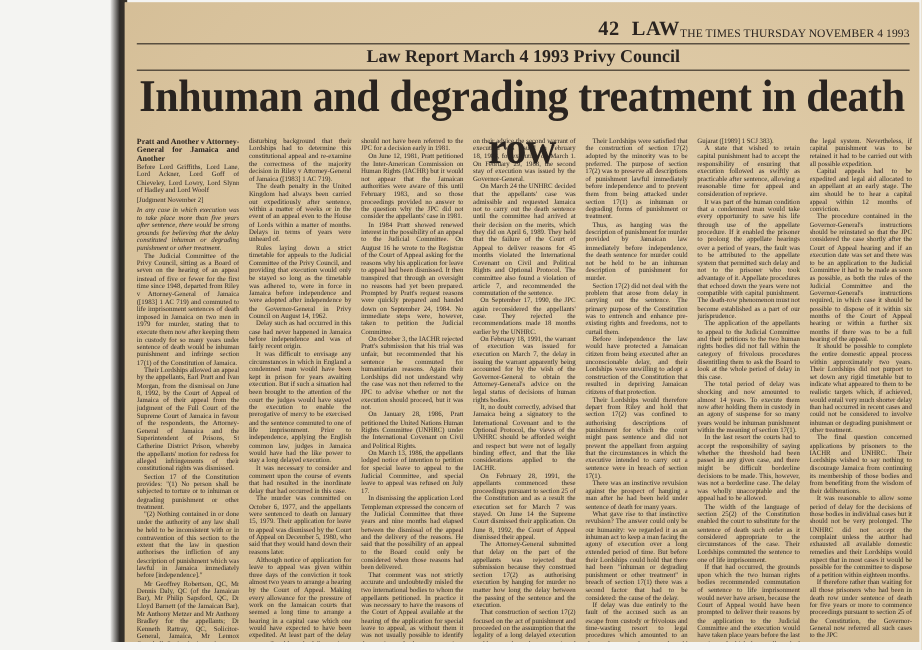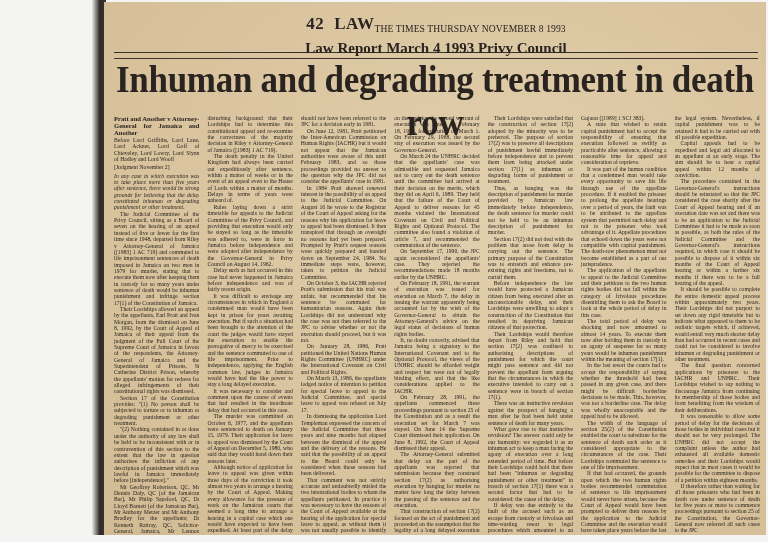--- a/index.html
+++ b/index.html
@@ -15,23 +15,23 @@
   }
   .page {
     position: absolute; left: 104px; top: 2px; width: 662px; height: 533px;
     background: #dcc7a3;
     background-image: radial-gradient(ellipse at 60% 40%, #e2cfad 0%, #d8c29c 70%, #d2bb93 100%);
     color: #2a2420;
     overflow: hidden;
   }
   .masthead {
     position: absolute; left: 10px; right: 8px; top: 10px; height: 22px;
-    display: flex; justify-content: center; align-items: flex-end;
+    display: flex; justify-content: flex-end; align-items: flex-end;
     border-bottom: 1.2px solid #3b332b;
-    padding-bottom: 18px;
+    padding-bottom: 2px;
   }
   .section-title { font-size: 17px; font-weight: bold; letter-spacing: 0.5px; }
   .section-title .pg { margin-right: 10px; }
   .dateline { font-size: 9.6px; letter-spacing: 0.1px; }
   .report-line {
     position: absolute; left: 10px; right: 8px; top: 38px; height: 18px;
     text-align: center; font-size: 15px; font-weight: bold;
     border-bottom: 1px solid #3b332b;
   }
   .headline {
@@ -58,21 +58,21 @@
 <body>
 
 <div class="scan-edge"></div>
 
 <div class="page">
 
   <div class="masthead">
     <div class="section-title">
       <span class="pg">42</span><span>LAW</span>
     </div>
-    <div class="dateline">THE TIMES THURSDAY NOVEMBER 8 1993</div>
+    <div class="dateline">THE TIMES THURSDAY NOVEMBER 4 1993</div>
   </div>
 
   <div class="report-line">Law Report March 4 1993 Privy Council</div>
 
   <div class="headline">Inhuman and degrading treatment in death row</div>
 
   <div class="columns">
     <div class="col">
       <p class="case-title">Pratt and Another v Attorney-General for Jamaica and Another</p>
       <p class="noindent judges">Before Lord Griffiths, Lord Lane, Lord Ackner, Lord Goff of Chieveley, Lord Lowry, Lord Slynn of Hadley and Lord Woolf</p>

